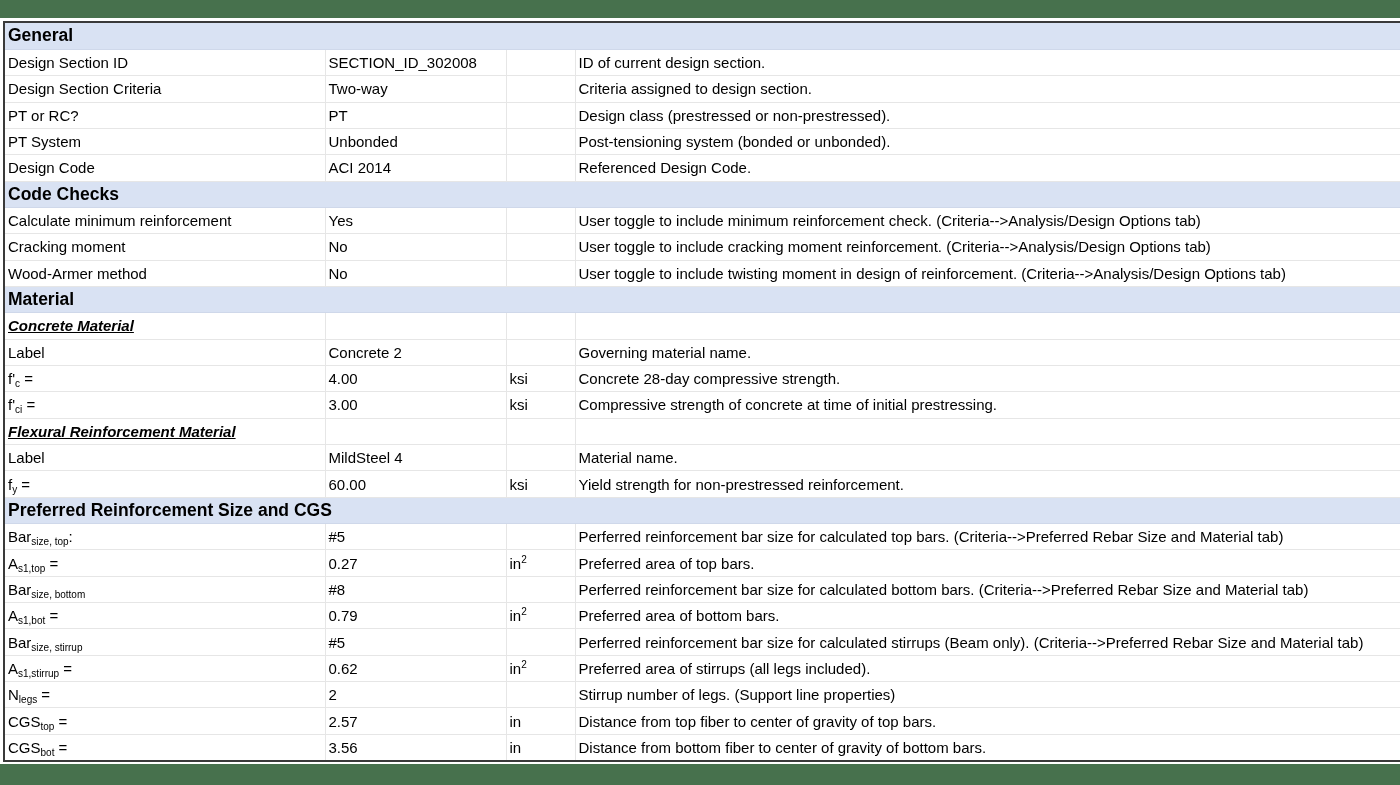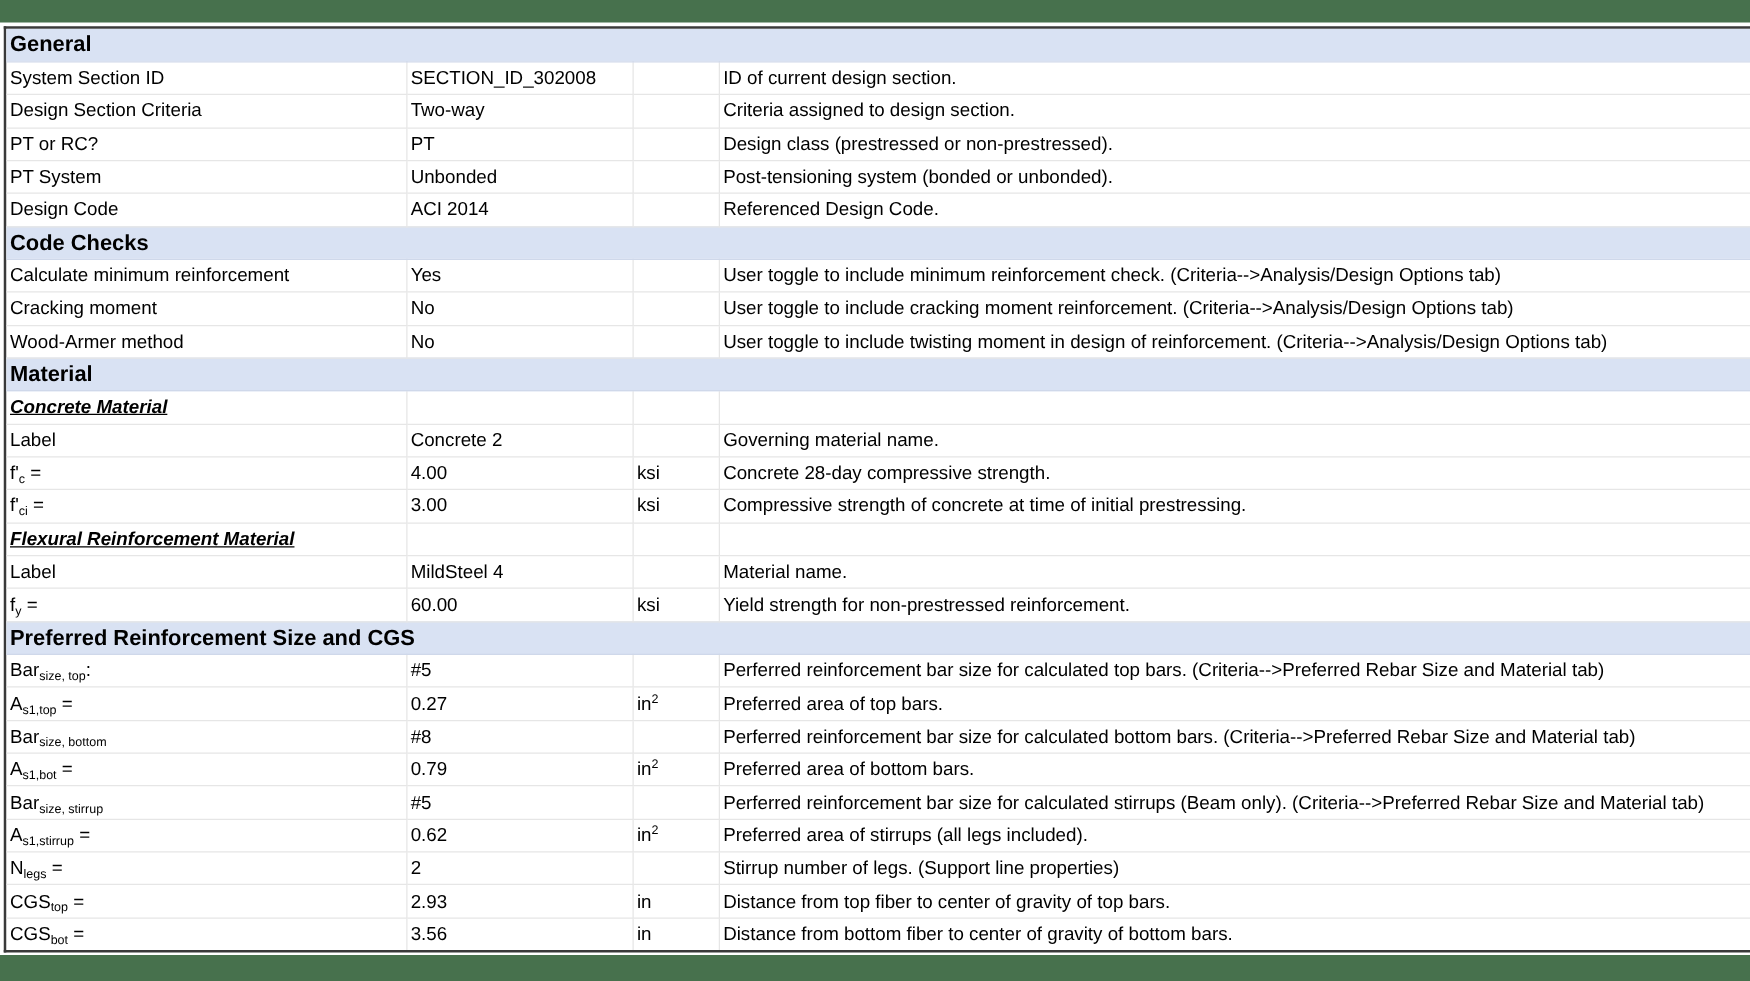--- a/index.html
+++ b/index.html
@@ -41,21 +41,21 @@
         <col class="c2">
         <col class="c3">
         <col class="c4">
       </colgroup>
 
   <tbody>
         <tr class="section">
     <td colspan="4">General</td>
   </tr>
   <tr>
-    <td>System Section ID</td>
+    <td>Design Section ID</td>
     <td>SECTION_ID_302008</td>
     <td></td>
     <td class="desc">ID of current design section.</td>
   </tr>
   <tr>
     <td>Design Section Criteria</td>
     <td>Two-way</td>
     <td></td>
     <td class="desc">Criteria assigned to design section.</td>
   </tr>
@@ -186,21 +186,21 @@
     <td class="desc">Preferred area of stirrups (all legs included).</td>
   </tr>
   <tr>
     <td><span>N</span><sub>legs</sub><span> =</span></td>
     <td>2</td>
     <td></td>
     <td class="desc">Stirrup number of legs. (Support line properties)</td>
   </tr>
   <tr>
     <td><span>CGS</span><sub>top</sub><span> =</span></td>
-    <td>2.93</td>
+    <td>2.57</td>
     <td>in</td>
     <td class="desc">Distance from top fiber to center of gravity of top bars.</td>
   </tr>
   <tr>
     <td><span>CGS</span><sub>bot</sub><span> =</span></td>
     <td>3.56</td>
     <td>in</td>
     <td class="desc">Distance from bottom fiber to center of gravity of bottom bars.</td>
   </tr>
 </tbody>

